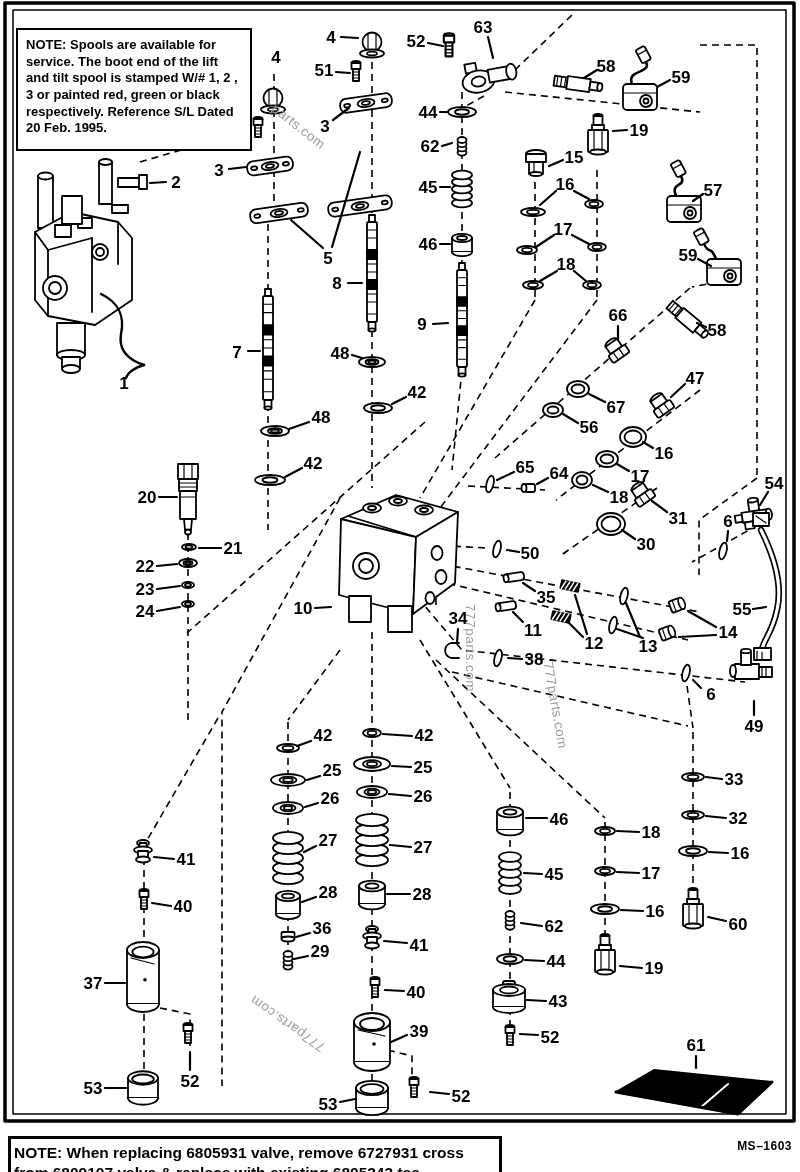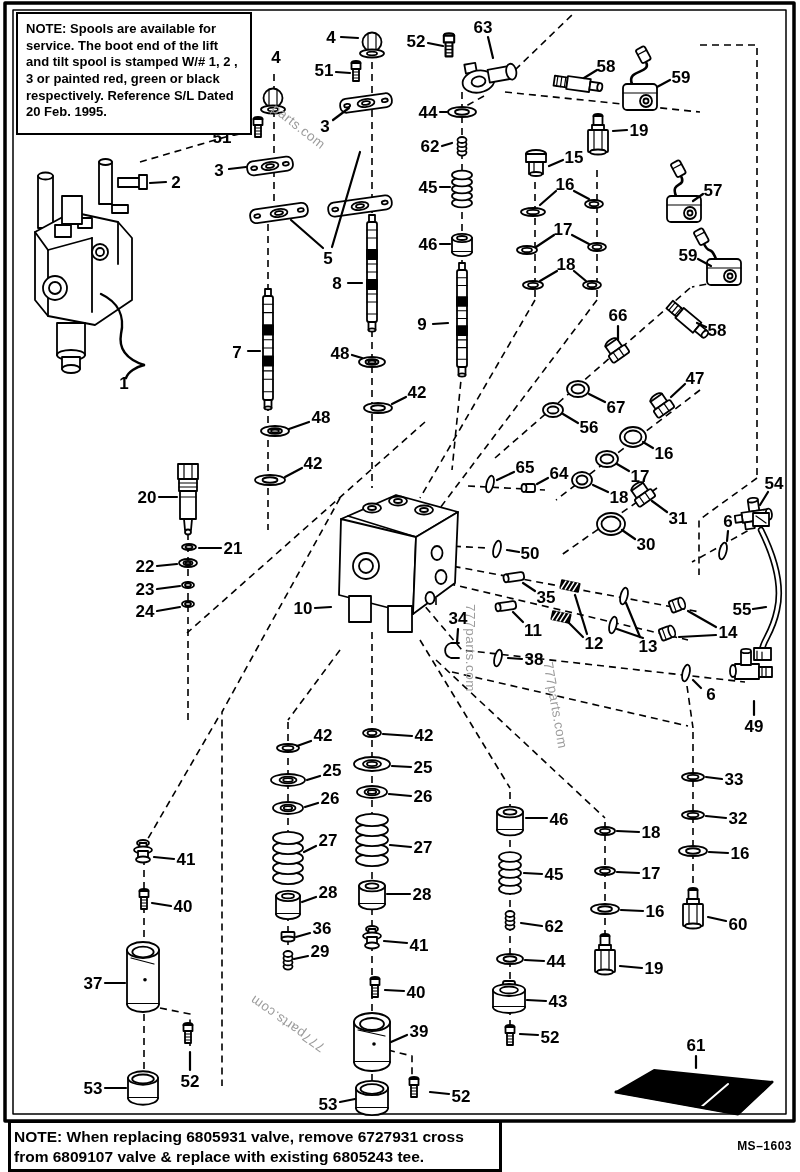--- a/index.html
+++ b/index.html
@@ -1,19 +1,19 @@
 <!DOCTYPE html>
 <html><head>
 <meta charset="utf-8">
 <style>
   html,body{margin:0;padding:0;background:#e8e8e8;}
   .page{position:relative;width:800px;height:1172px;background:#fff;overflow:hidden;
         font-family:"Liberation Sans",sans-serif;color:#000;}
   svg{position:absolute;left:0;top:0;}
-  .note{position:absolute;background:#fff;border:3px solid #000;font-weight:bold;}
+  .note{position:absolute;background:#fff;border:3px solid #000;font-weight:bold;margin-top:16px;}
   #note-top{left:16px;top:12px;width:216px;height:105px;padding:7px 8px;font-size:13px;line-height:1.28;border-width:2.5px;}
   #note-bottom{left:8px;top:1120px;width:482px;height:38px;padding:4px 3px;font-size:15.5px;line-height:1.3;}
   #msnum{position:absolute;left:698px;top:1139px;width:94px;text-align:right;
          font-size:12px;font-weight:bold;letter-spacing:.5px;}
 </style>
 </head>
 <body>
 
 <div class="page">
 

